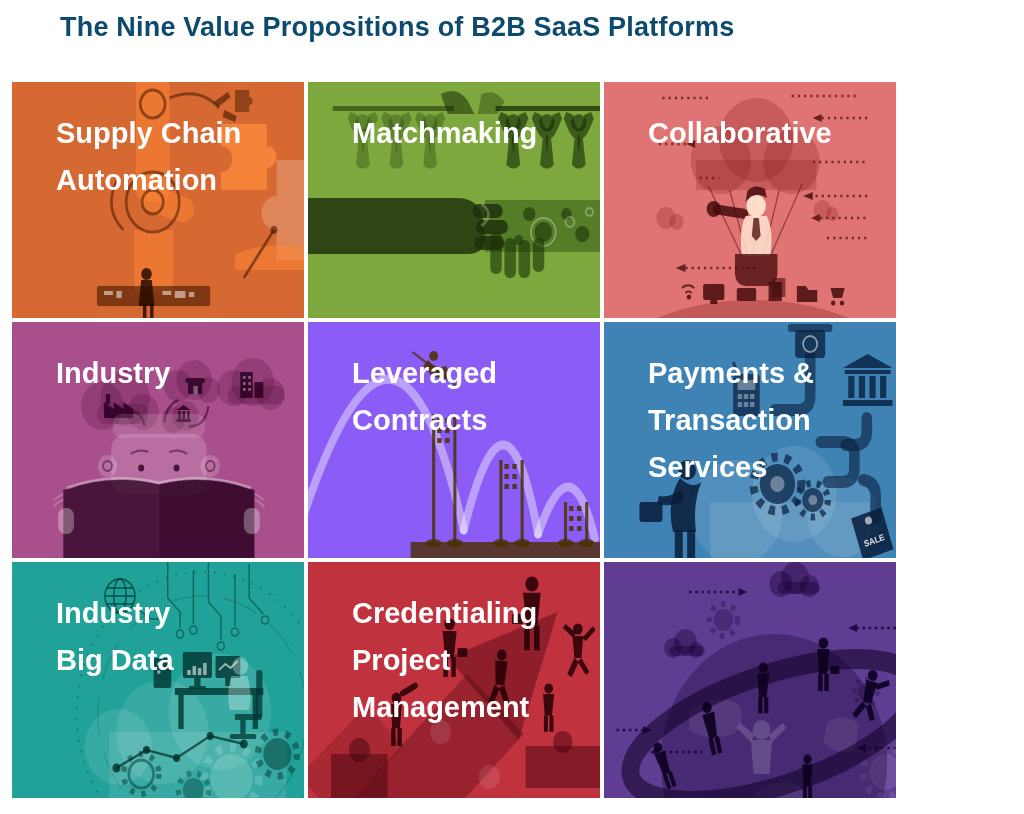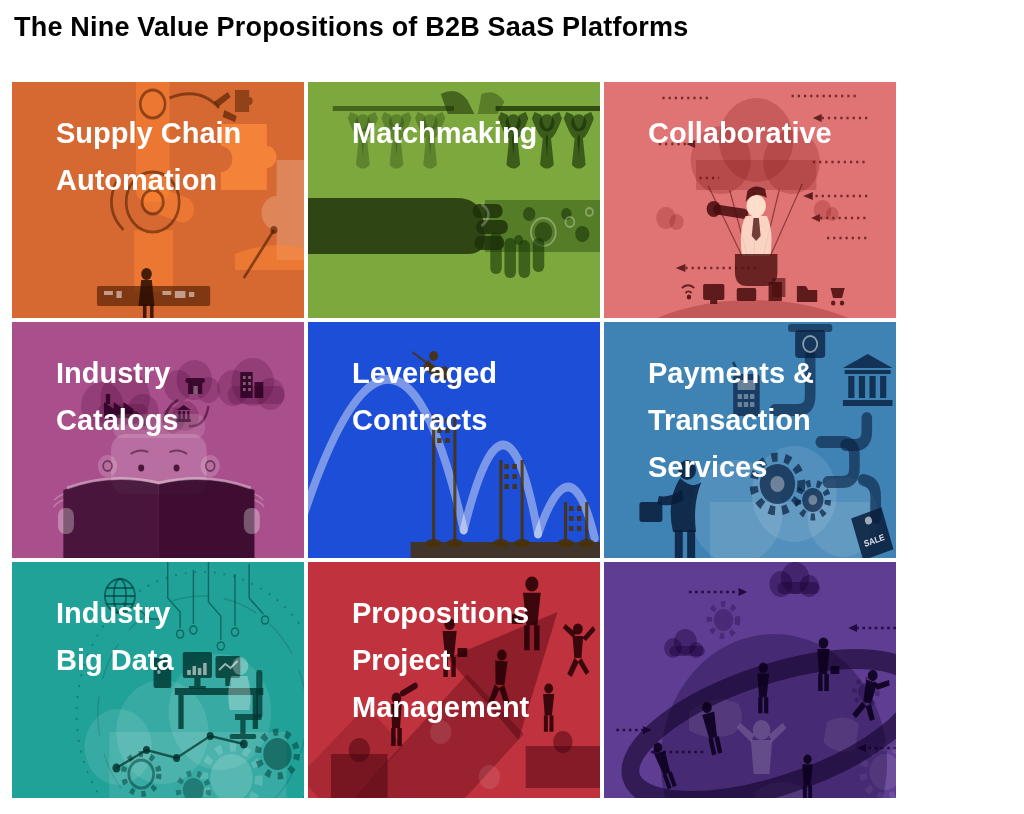--- a/index.html
+++ b/index.html
@@ -9,21 +9,21 @@
   .grid{position:absolute;left:12px;top:82px;width:884px;display:grid;grid-template-columns:repeat(3,1fr);grid-auto-rows:236px;gap:4px;}
   .tile{position:relative;overflow:hidden;}
   .tile svg.illus{position:absolute;left:0;top:0;width:100%;height:100%;display:block;}
   .tile-label{position:absolute;left:44px;top:28px;right:20px;margin:0;color:#fff;font-size:29px;font-weight:700;line-height:47px;z-index:2;}
   .tile-label span{display:block;}
 </style>
 </head>
 <body style="background-color: rgb(255, 255, 255);">
 
 <div class="page">
-  <h1 class="page-title" style="color: #000000;">The Nine Value Propositions of B2B SaaS Platforms</h1>
+  <h1 class="page-title" style="color: #0c4a6e; margin-left: 46px;">The Nine Value Propositions of B2B SaaS Platforms</h1>
 
   <div class="grid">
 
     <section class="tile" style="background-color: rgb(214, 104, 49);">
       <svg class="illus" viewBox="0 0 330 236" preserveAspectRatio="none">
         <g fill="rgba(255,134,52,0.50)">
           <rect x="140" y="-12" width="38" height="132" rx="12"></rect>
           <rect x="150" y="100" width="62" height="26" rx="13" transform="rotate(18 150 100)"></rect>
           <rect x="138" y="148" width="44" height="62"></rect>
         </g>
@@ -263,25 +263,24 @@
               <path d="M58 178 q-7 2 -11 7"></path>
             <path d="M274 172 q6 2 10 6"></path>
               <path d="M274 178 q7 2 11 7"></path>
           </g>
           <rect x="52" y="186" width="18" height="26" rx="8" fill="rgba(255,255,255,0.30)"></rect>
           <rect x="262" y="186" width="18" height="26" rx="8" fill="rgba(255,255,255,0.30)"></rect>
         </g>
       </svg>
       <h2 class="tile-label">
         <span>Industry</span>
-        <span>Catalogs</span>
-      </h2>
-    </section>
-
-    <section class="tile" style="background-color: #1d4ed8;">
+      </h2>
+    </section>
+
+    <section class="tile" style="background-color: #8b5cf6;">
       <svg class="illus" viewBox="0 0 330 236" preserveAspectRatio="none">
         <g stroke="rgba(255,255,255,0.42)" stroke-width="9" fill="none" stroke-linecap="round">
           <path d="M-30 266 Q 92 -120 176 208"></path>
           <path d="M176 208 Q 224 36 260 212"></path>
           <path d="M260 212 Q 297 116 324 216"></path>
         </g>
         <g>
           <line x1="118" y1="30" x2="168" y2="64" stroke="rgba(75,48,0,0.7)" stroke-width="2.5"></line>
           <circle cx="142" cy="34" r="5" fill="rgba(75,48,0,0.85)"></circle>
           <path d="M136 38 q8 10 20 6 l6 10 -10 4 -14 -6 -8 -8 Z" fill="rgba(75,48,0,0.85)"></path>
@@ -544,21 +543,21 @@
           </g>
           <g transform="translate(272,140) scale(0.9)">
             <circle cx="0" cy="-15" r="5.5"></circle>
               <path d="M-7 -9 h14 l-3 24 h-9 Z"></path>
             <rect x="-6" y="15" width="5" height="18"></rect>
               <rect x="1" y="15" width="5" height="18"></rect>
           </g>
         </g>
       </svg>
       <h2 class="tile-label">
-        <span>Propositions</span>
+        <span>Credentialing</span>
         <span>Project</span>
         <span>Management</span>
       </h2>
     </section>
 
     <section class="tile" style="background-color: rgb(95, 61, 146);">
       <svg class="illus" viewBox="0 0 330 236" preserveAspectRatio="none">
         <g fill="rgba(25,0,55,0.4)">
           <circle cx="200" cy="22" r="13"></circle>
             <circle cx="216" cy="16" r="16"></circle>

